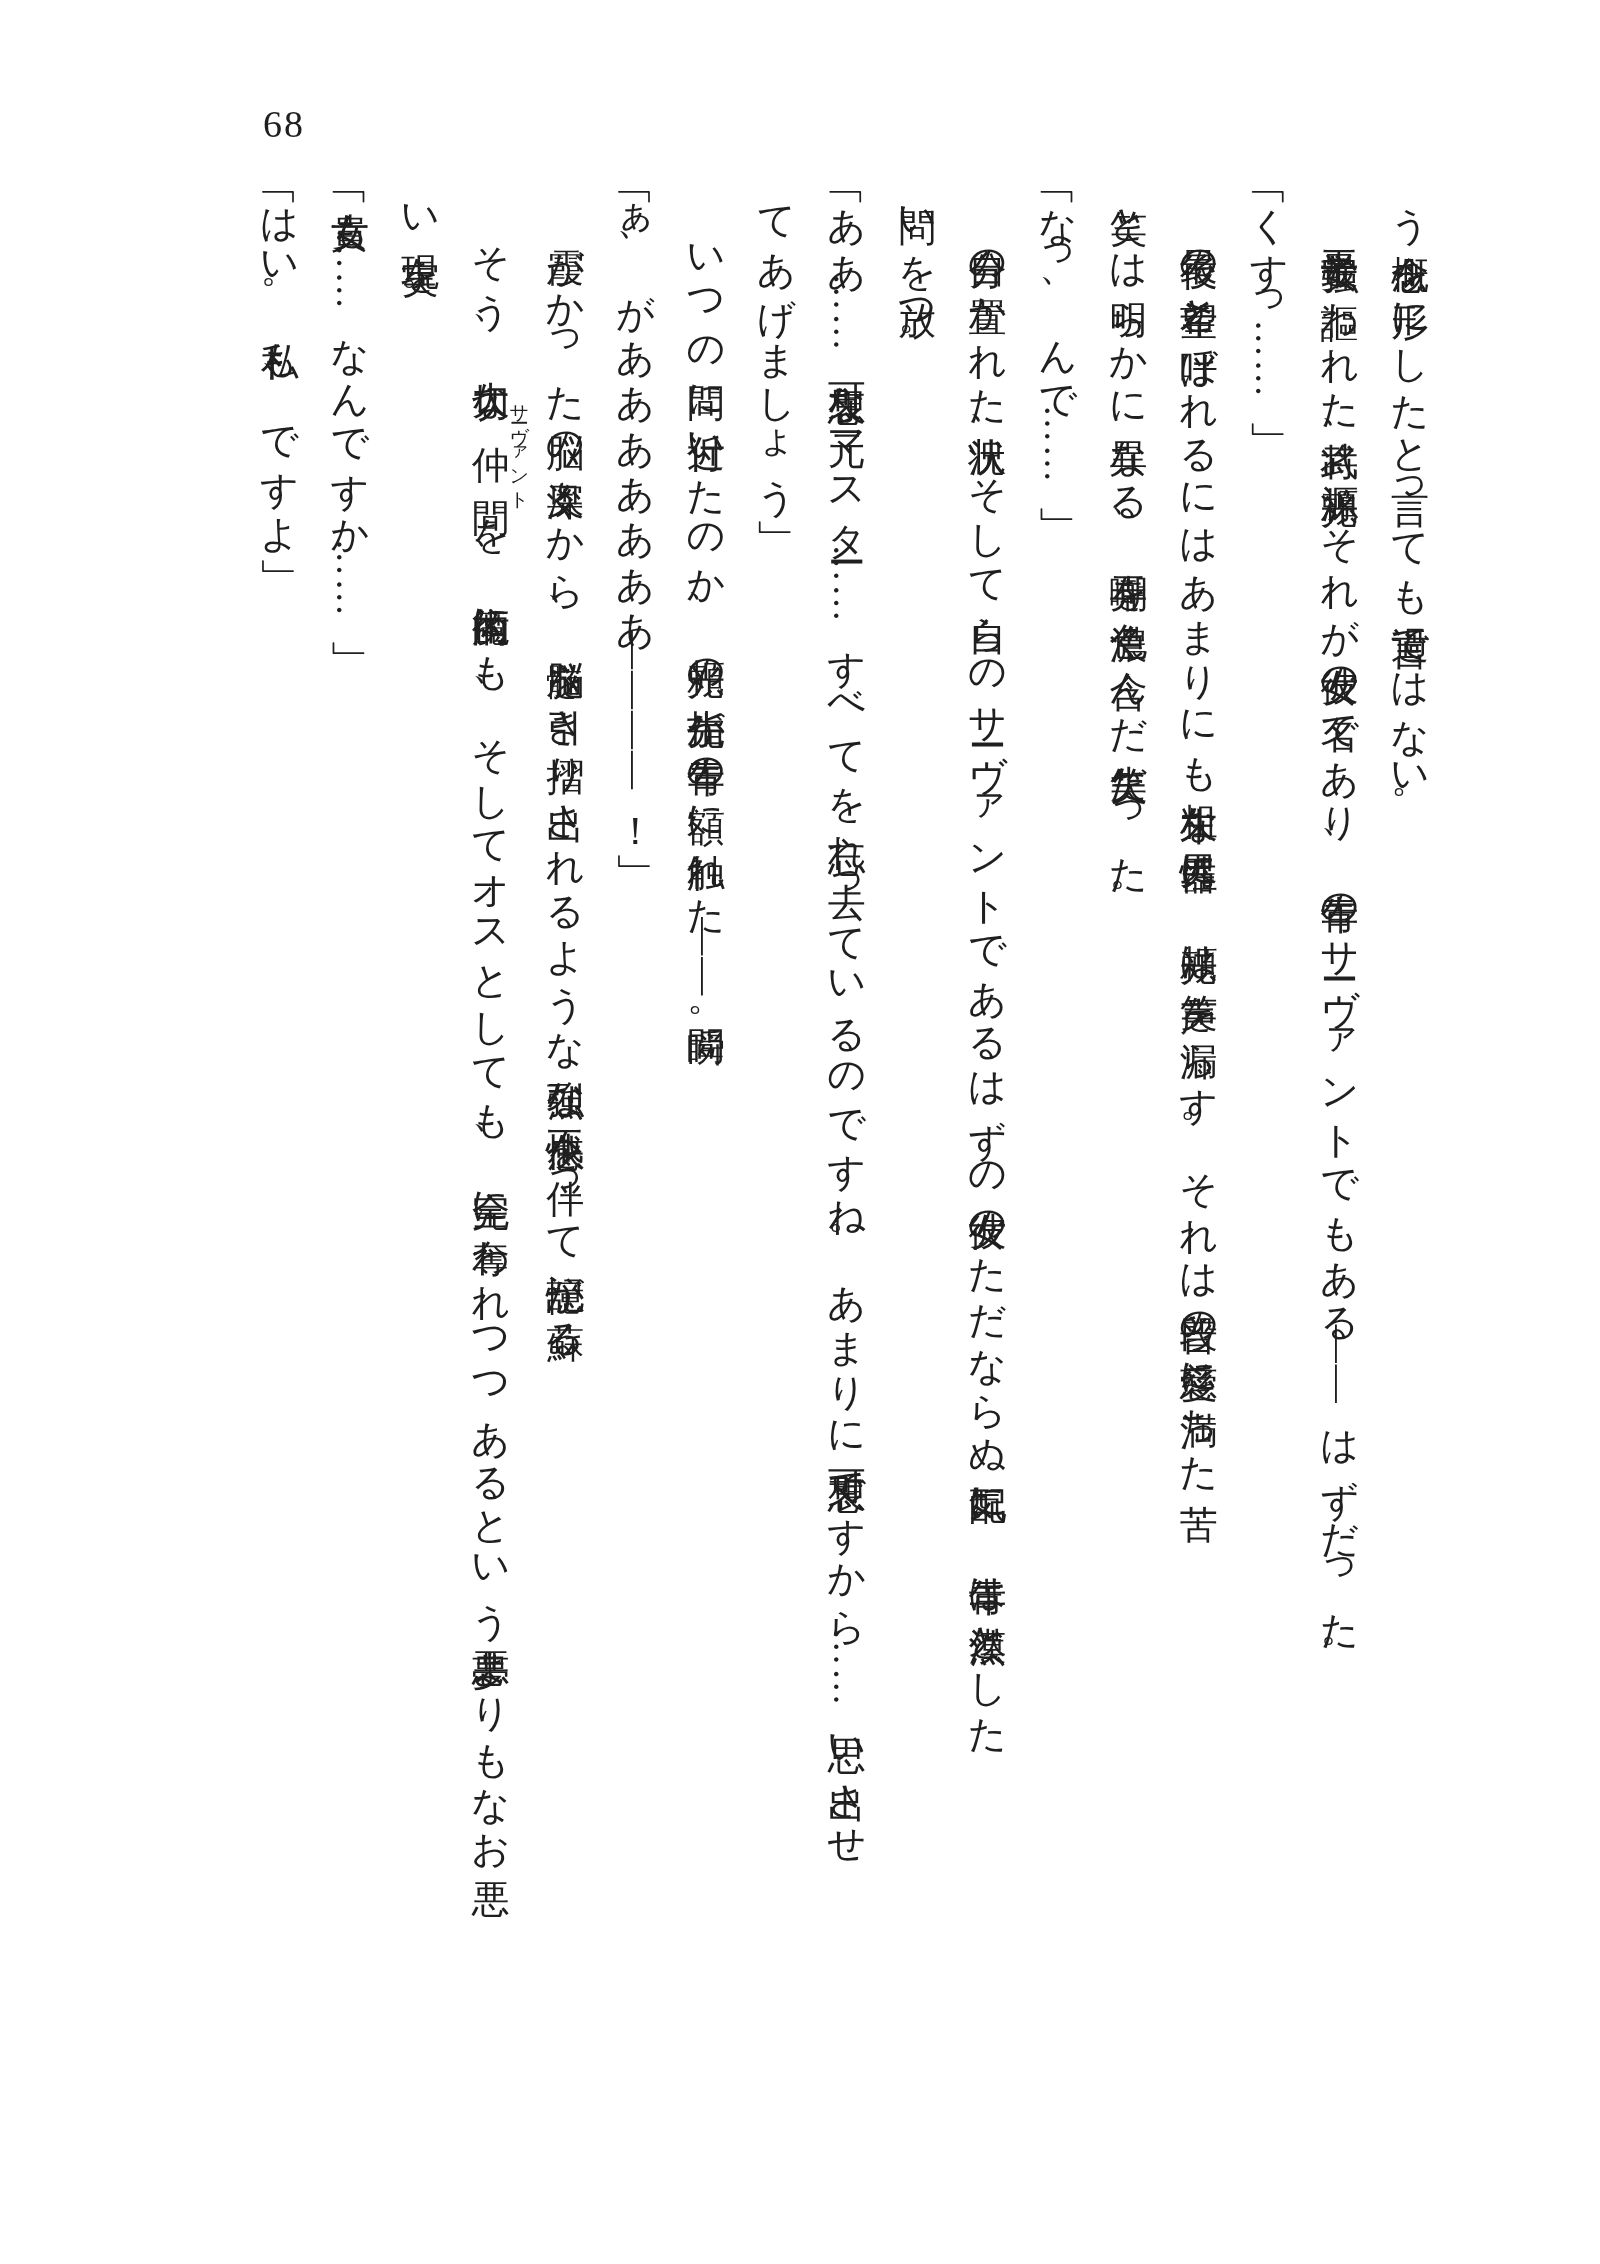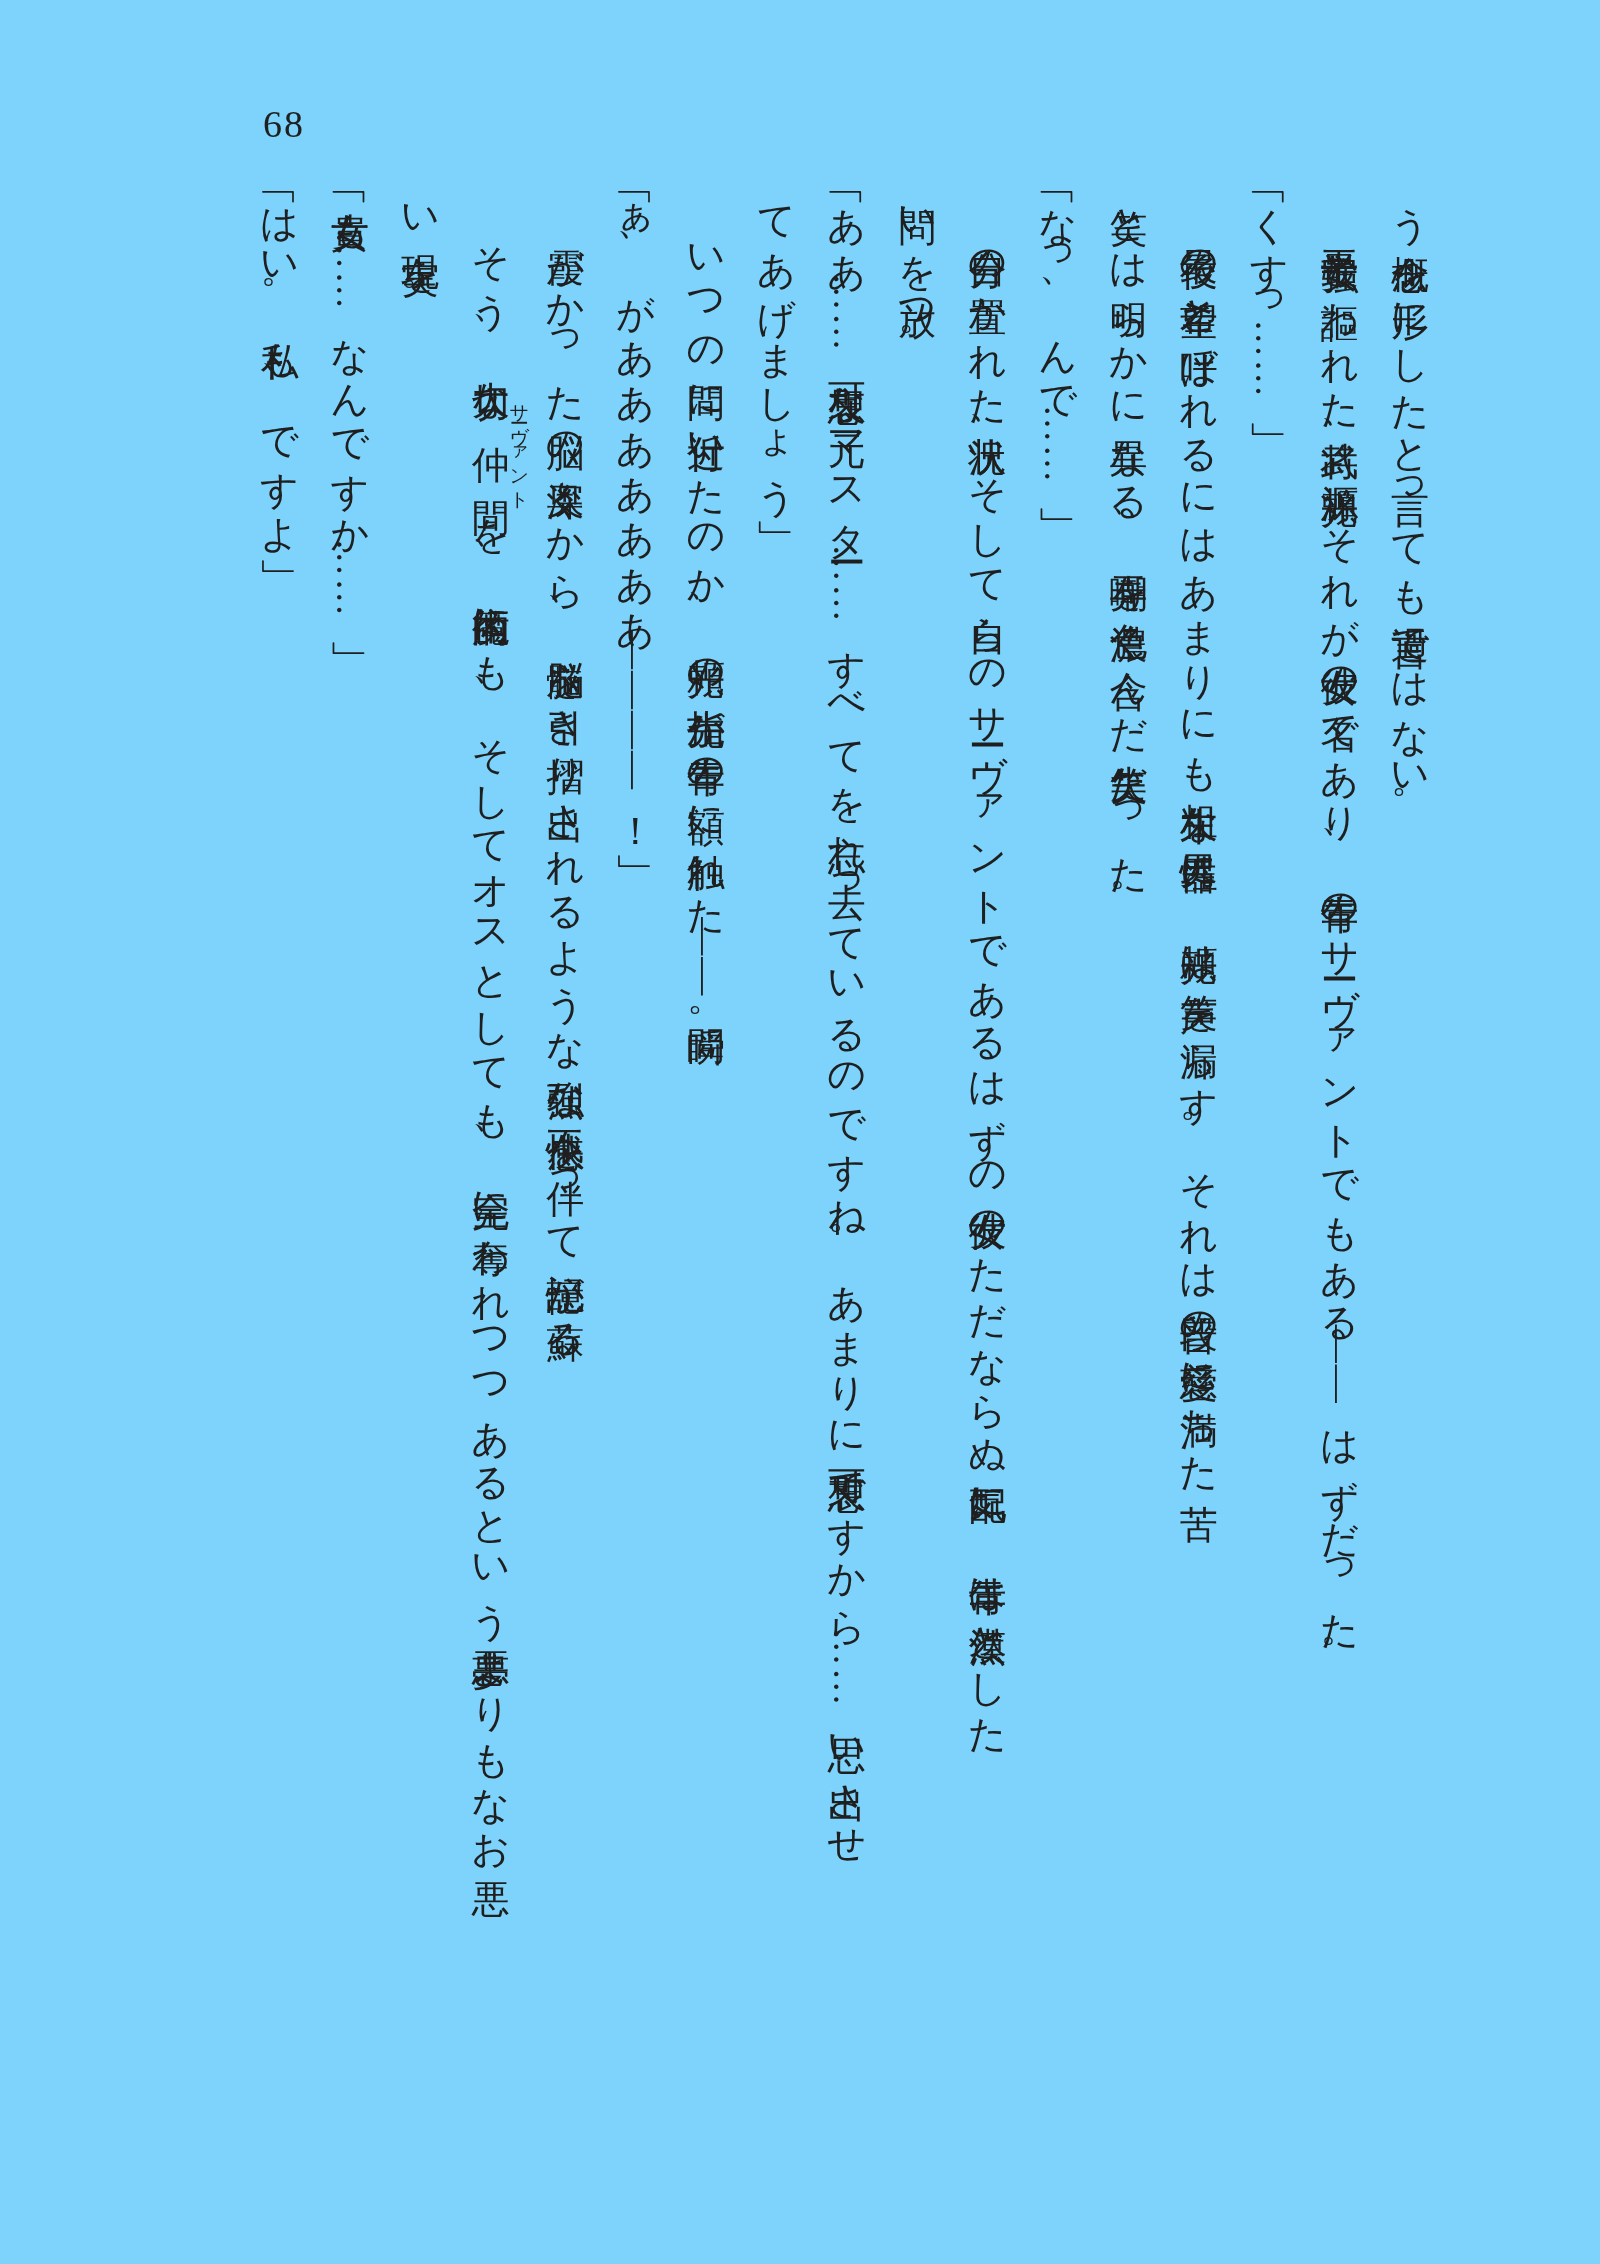--- a/index.html
+++ b/index.html
@@ -4,21 +4,21 @@
 <style>
   html, body {
     margin: 0;
     padding: 0;
     background: #e8e8e8;
   }
   .page {
     position: relative;
     width: 1600px;
     height: 2264px;
-    background: #7dd3fc;
+    background: #ffffff;
     overflow: hidden;
     font-family: "Liberation Serif", "DejaVu Serif", serif;
   }
   .folio {
     position: absolute;
     top: 102px;
     left: 240px;
     width: 88px;
     text-align: center;
     font-size: 38px;

